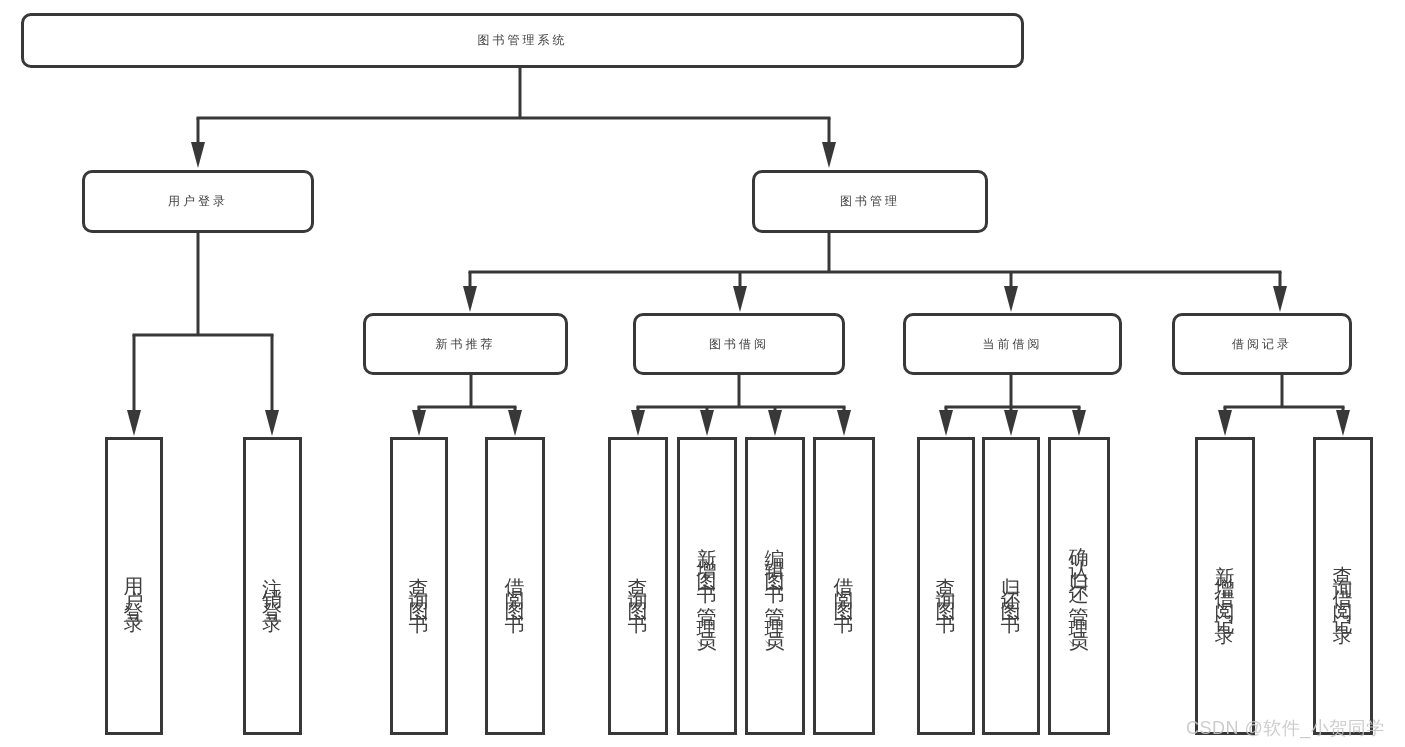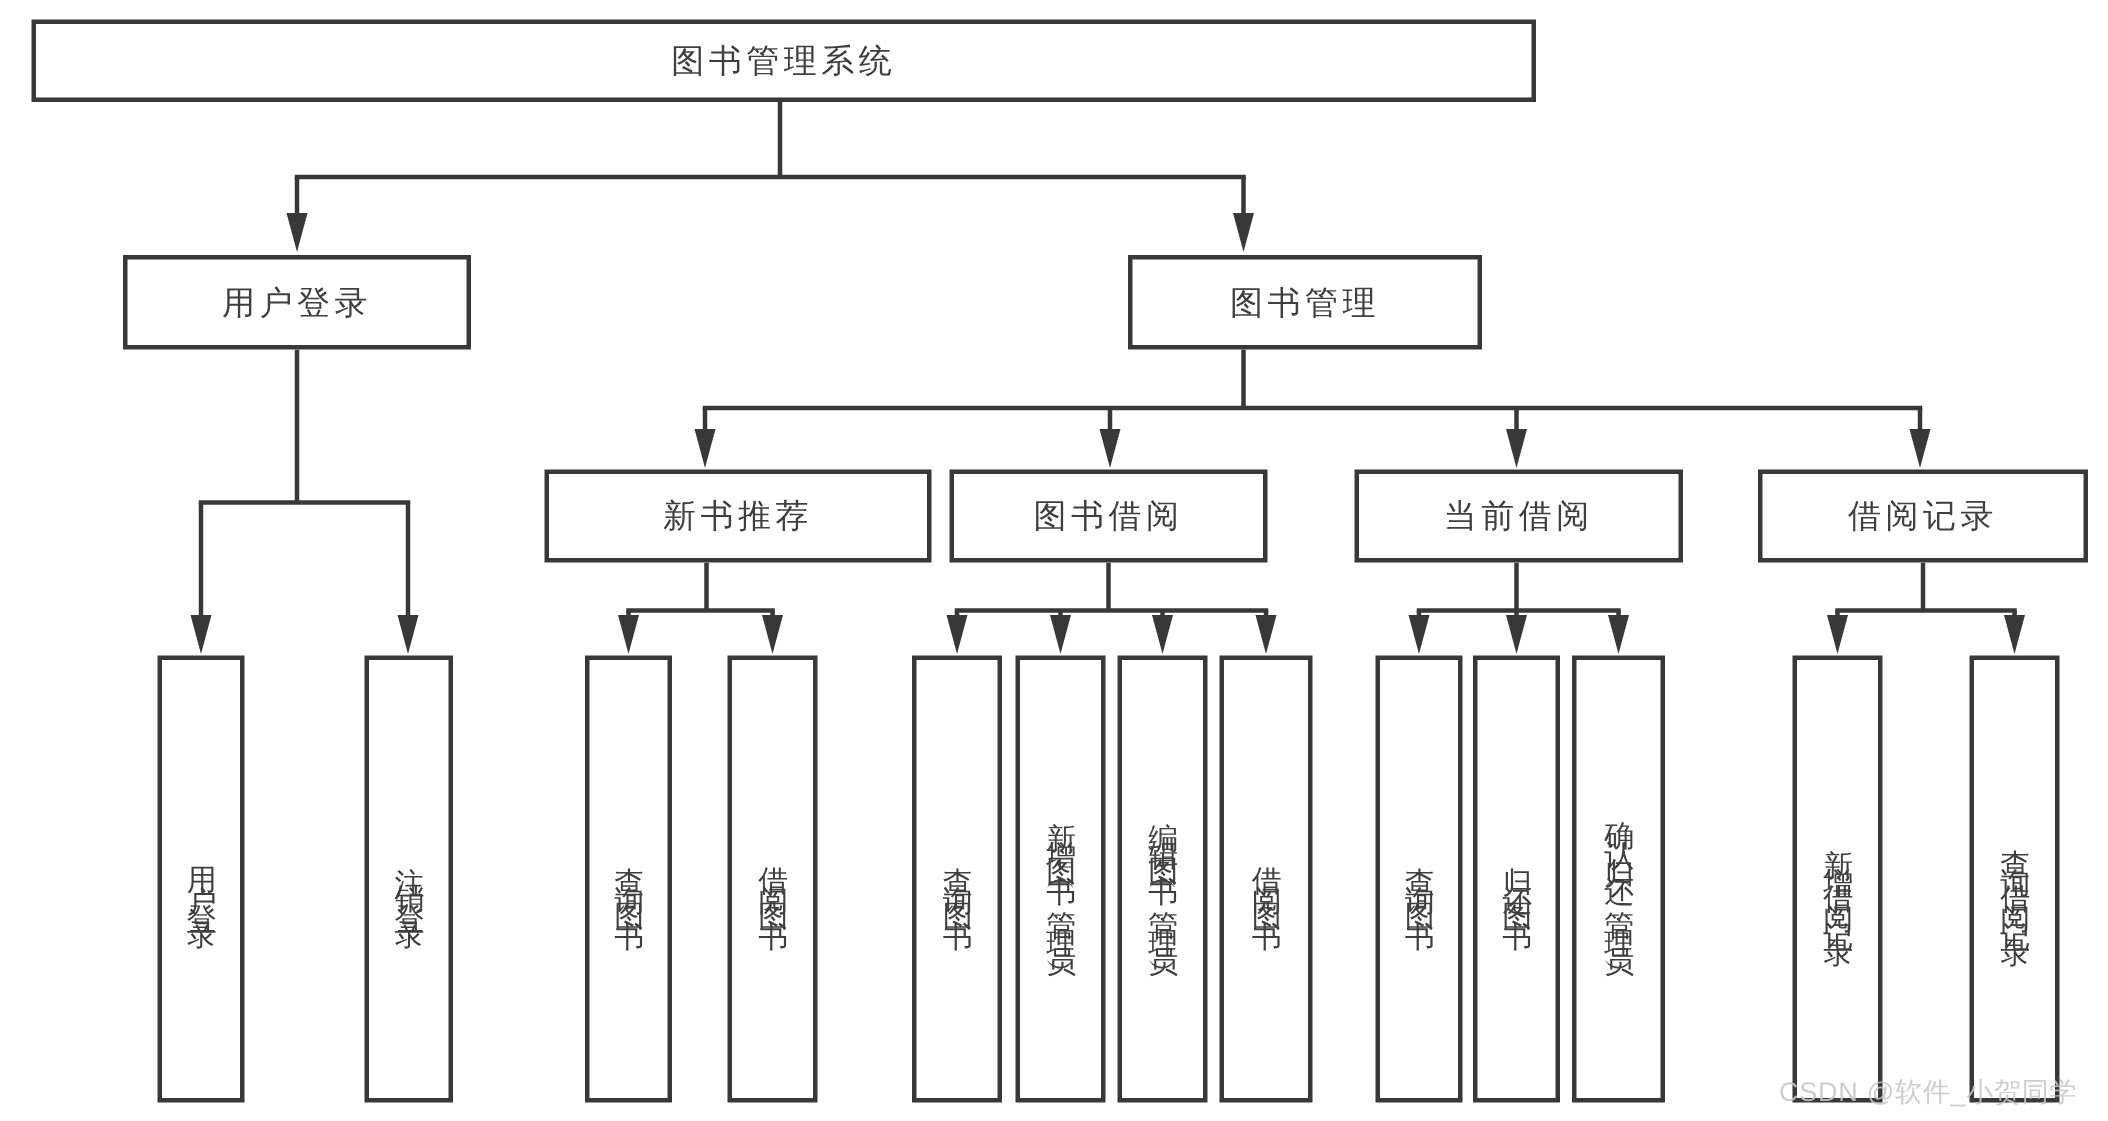--- a/index.html
+++ b/index.html
@@ -26,23 +26,24 @@
     position: absolute;
     box-sizing: border-box;
     background: #ffffff;
     border: 3px solid #383838;
     display: flex;
     align-items: center;
     justify-content: center;
     z-index: 2;
   }
   .hbox {
-    font-size: 22px;
+    font-size: 12px;
     letter-spacing: 3px;
     white-space: nowrap;
+    border-radius: 10px;
   }
   .vbox {
     top: 437px;
     height: 298px;
     writing-mode: vertical-rl;
     text-orientation: mixed;
     font-size: 20px;
     letter-spacing: 12px;
     line-height: 1;
   }
@@ -115,24 +116,24 @@
       <polygon points="1225,436 1218,410 1232,410" fill="#383838"></polygon>
       <line x1="1343" y1="407" x2="1343" y2="420" stroke="#383838" stroke-width="3"></line>
       <polygon points="1343,436 1336,410 1350,410" fill="#383838"></polygon>
     </svg>
 
   <div class="node hbox" style="left:21px; top:13px; width:1003px; height:55px;">图书管理系统</div>
 
   <div class="node hbox" style="left:82px; top:170px; width:232px; height:63px;">用户登录</div>
   <div class="node hbox" style="left:752px; top:170px; width:236px; height:63px;">图书管理</div>
 
-  <div class="node hbox" style="left:363px; top:313px; width:258px; height:62px;">新书推荐</div>
+  <div class="node hbox" style="left:363px; top:313px; width:205px; height:62px;">新书推荐</div>
   <div class="node hbox" style="left:903px; top:313px; width:219px; height:62px;">当前借阅</div>
   <div class="node hbox" style="left:633px; top:313px; width:212px; height:62px;">图书借阅</div>
-  <div class="node hbox" style="left:1172px; top:313px; width:220px; height:62px;">借阅记录</div>
+  <div class="node hbox" style="left:1172px; top:313px; width:180px; height:62px;">借阅记录</div>
 
   <div class="node vbox" style="left:105px; width:58px;">用户登录</div>
   <div class="node vbox" style="left:243px; width:59px;">注销登录</div>
 
   <div class="node vbox" style="left:390px; width:58px;">查询图书</div>
   <div class="node vbox" style="left:485px; width:60px;">借阅图书</div>
 
   <div class="node vbox" style="left:608px; width:60px;">查询图书</div>
   <div class="node vbox" style="left:677px; width:60px;">新增图书（管理员）</div>
   <div class="node vbox" style="left:745px; width:60px;">编辑图书（管理员）</div>

